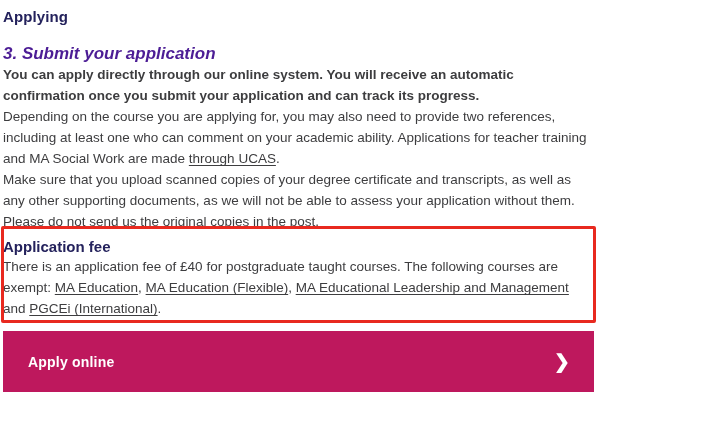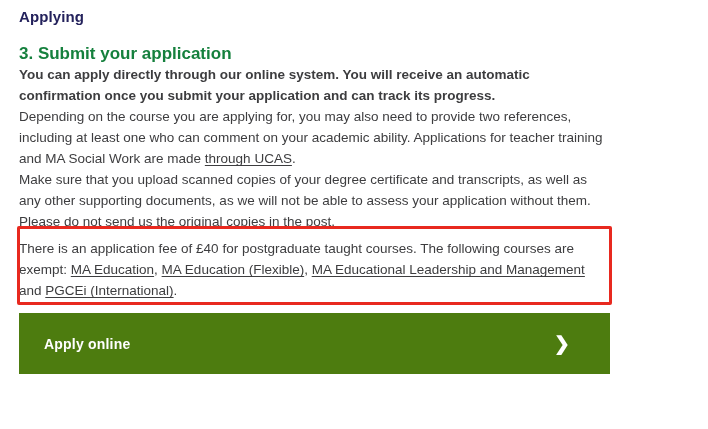--- a/index.html
+++ b/index.html
@@ -5,38 +5,38 @@
   * { box-sizing: border-box; }
   html, body { margin: 0; padding: 0; background: #ffffff; }
   .page {
     width: 606px;
     height: 429px;
     background: #ffffff;
     position: relative;
     overflow: hidden;
     font-family: "Liberation Sans", sans-serif;
     color: #3d3d3f;
-    margin-left: 16px;
   }
   .content { padding: 8px 12px 0 3px; }
 
   .h-applying {
     margin: 0;
     font-size: 15px;
     line-height: 1.2;
     font-weight: 700;
     color: #24225c;
     letter-spacing: .1px;
   }
   .h-submit {
     margin: 18px 0 0 0;
     font-size: 17px;
     line-height: 1.2;
     font-weight: 600;
-    color: #15803d;
+    color: #4c1d95;
+    font-style: italic;
   }
   p.body {
     font-size: 13.5px;
     line-height: 21px;
     color: #3d3d3f;
     margin: 0;
   }
   .p1 { margin-top: 15px; font-weight: bold; }
   .p2 { margin-top: 10px; }
   .p3 { margin-top: 8px; }
@@ -67,25 +67,25 @@
     font-size: 15px;
     line-height: 1.2;
     font-weight: 600;
     color: #24225c;
   }
   .fee-text { margin-top: 10px; }
 
   .apply-bar {
     margin-top: 12px;
     height: 61px;
-    background: #4d7c0f;
+    background: #be185d;
     display: flex;
     align-items: center;
     justify-content: space-between;
-    padding: 0 40px 0 25px;
+    padding: 0 24px 0 25px;
     cursor: pointer;
   }
   .apply-label {
     color: #ffffff;
     font-size: 14px;
     font-weight: 700;
     letter-spacing: .2px;
   }
   .apply-chevron {
     color: #ffffff;
@@ -105,20 +105,21 @@
     <h2 class="h-submit">3. Submit your application</h2>
 
     <p class="body p1">You can apply directly through our online system. You will receive an automatic confirmation once you submit your application and can track its progress.</p>
 
     <p class="body p3"><span>Depending on the course you are applying for, you may also need to provide two references, including at least one who can comment on your academic ability. Applications for teacher training and MA Social Work are made </span><a class="inline-link">through UCAS</a><span>.</span></p>
 
     <p class="body p2">Make sure that you upload scanned copies of your degree certificate and transcripts, as well as any other supporting documents, as we will not be able to assess your application without them. Please do not send us the original copies in the post.</p>
 
     <div class="fee-section">
       <div class="highlight-overlay"></div>
+      <h3 class="h-fee">Application fee</h3>
       <p class="body fee-text"><span>There is an application fee of £40 for postgraduate taught courses. The following courses are exempt: </span><a class="inline-link">MA Education</a><span>, </span><a class="inline-link">MA Education (Flexible)</a><span>, </span><a class="inline-link">MA Educational Leadership and Management </a><span>and </span><a class="inline-link">PGCEi (International)</a><span>.</span></p>
     </div>
 
     <div class="apply-bar">
       <span class="apply-label">Apply online</span>
       <span class="apply-chevron">❯</span>
     </div>
 
   </div>
 </div>

